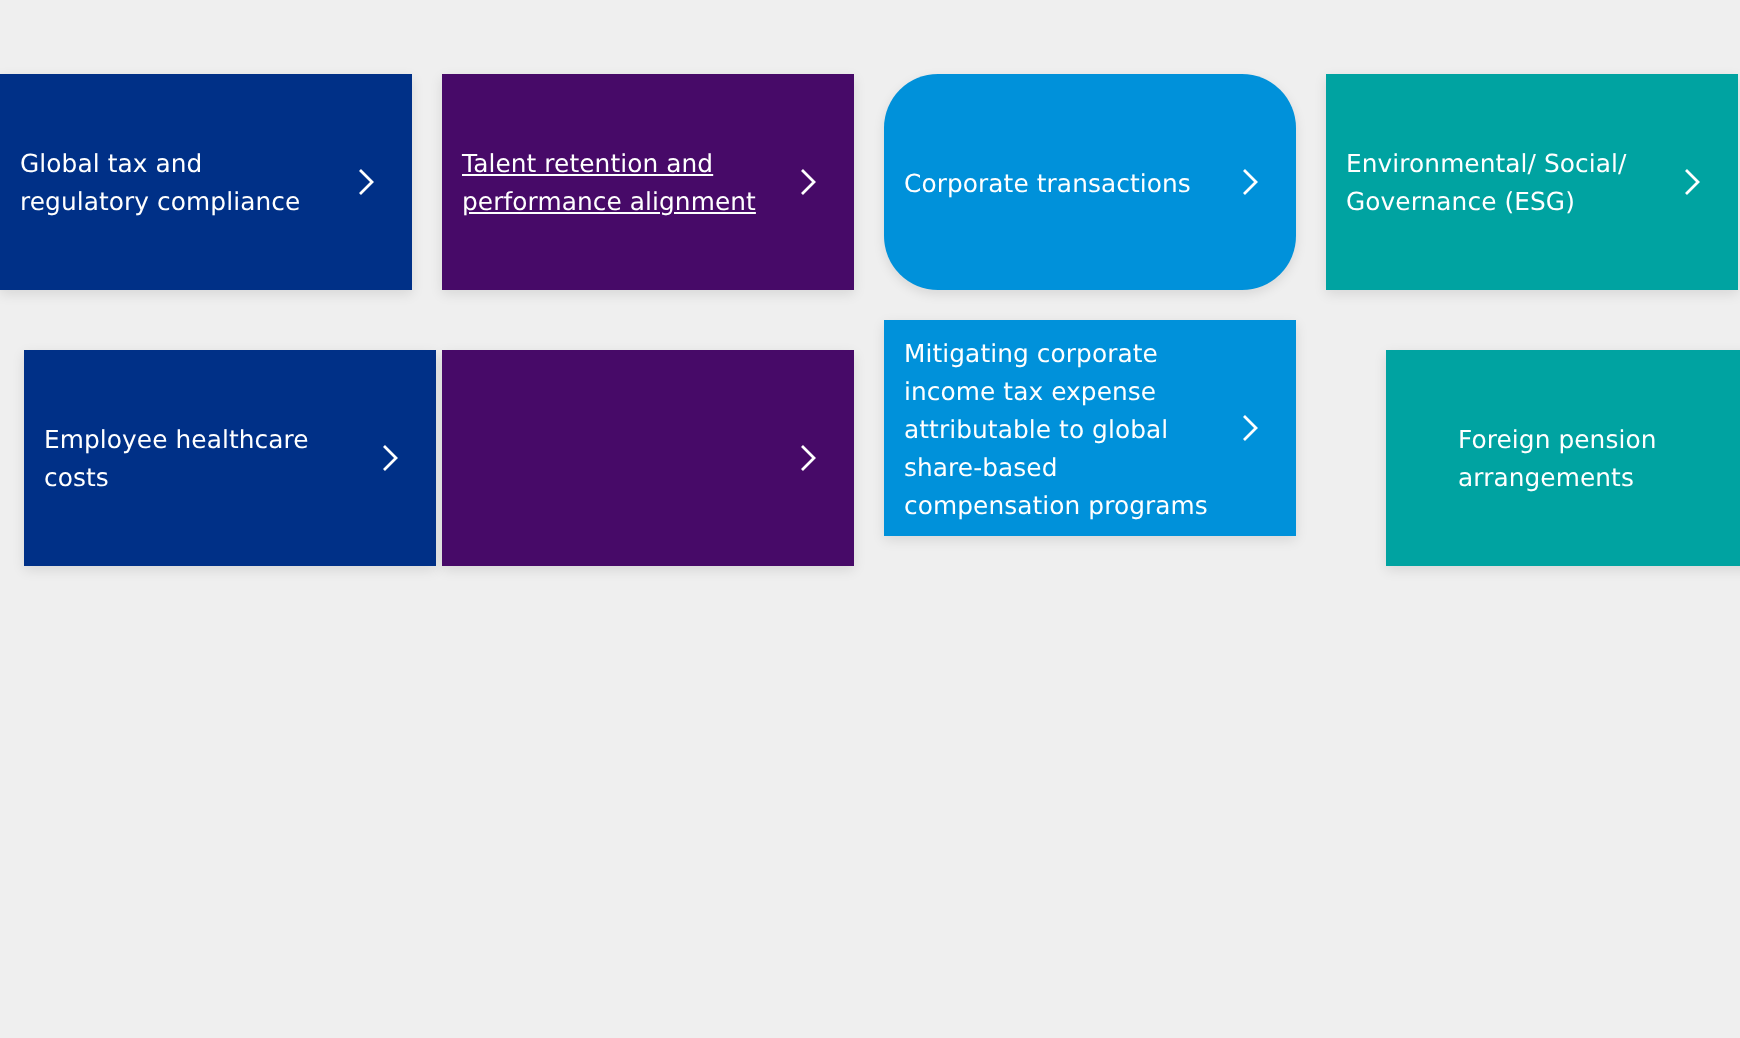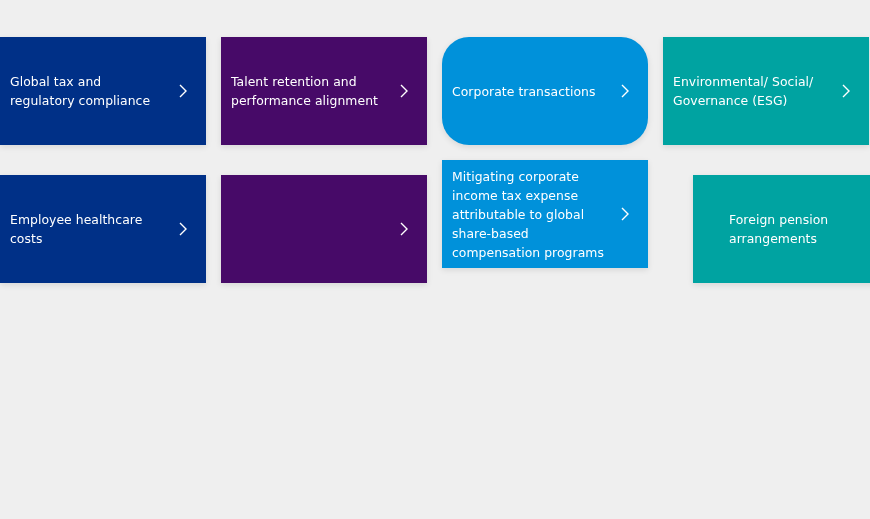--- a/index.html
+++ b/index.html
@@ -38,21 +38,21 @@
     .card .chevron {
       position: absolute;
       right: 18px;
       top: 50%;
       width: 10px;
       height: 16px;
       margin-top: -8px;
     }
     .card .chevron svg { display: block; }
     .c-navy   { background: #003087; }
-    .c-purple { background: #470a68; }
+    .c-purple { background: #470a68; text-decoration: underline; }
     .c-blue   { background: #0091da; }
     .c-teal   { background: #00a3a1; }
   </style>
 </head>
 <body>
 
 <div class="grid">
 
   <div class="card c-navy" style="left:0px; top:21px;">
     <span class="label">Global tax and regulatory compliance</span>
@@ -83,21 +83,21 @@
 
   <div class="card c-teal" style="left:663px; top:21px;">
     <span class="label">Environmental/ Social/ Governance (ESG)</span>
     <span class="chevron">
       <svg width="10" height="16" viewBox="0 0 10 16">
           <polyline points="2,2 8,8 2,14" fill="none" stroke="#ffffff" stroke-width="1.4"></polyline>
         </svg>
     </span>
   </div>
 
-  <div class="card c-navy" style="left:0px; top:159px;">
+  <div class="card c-navy" style="left:12px; top:159px;">
     <span class="label">Employee healthcare costs</span>
     <span class="chevron">
       <svg width="10" height="16" viewBox="0 0 10 16">
           <polyline points="2,2 8,8 2,14" fill="none" stroke="#ffffff" stroke-width="1.4"></polyline>
         </svg>
     </span>
   </div>
 
   <div class="card c-purple" style="left:221px; top:159px;">
     <span class="chevron">

